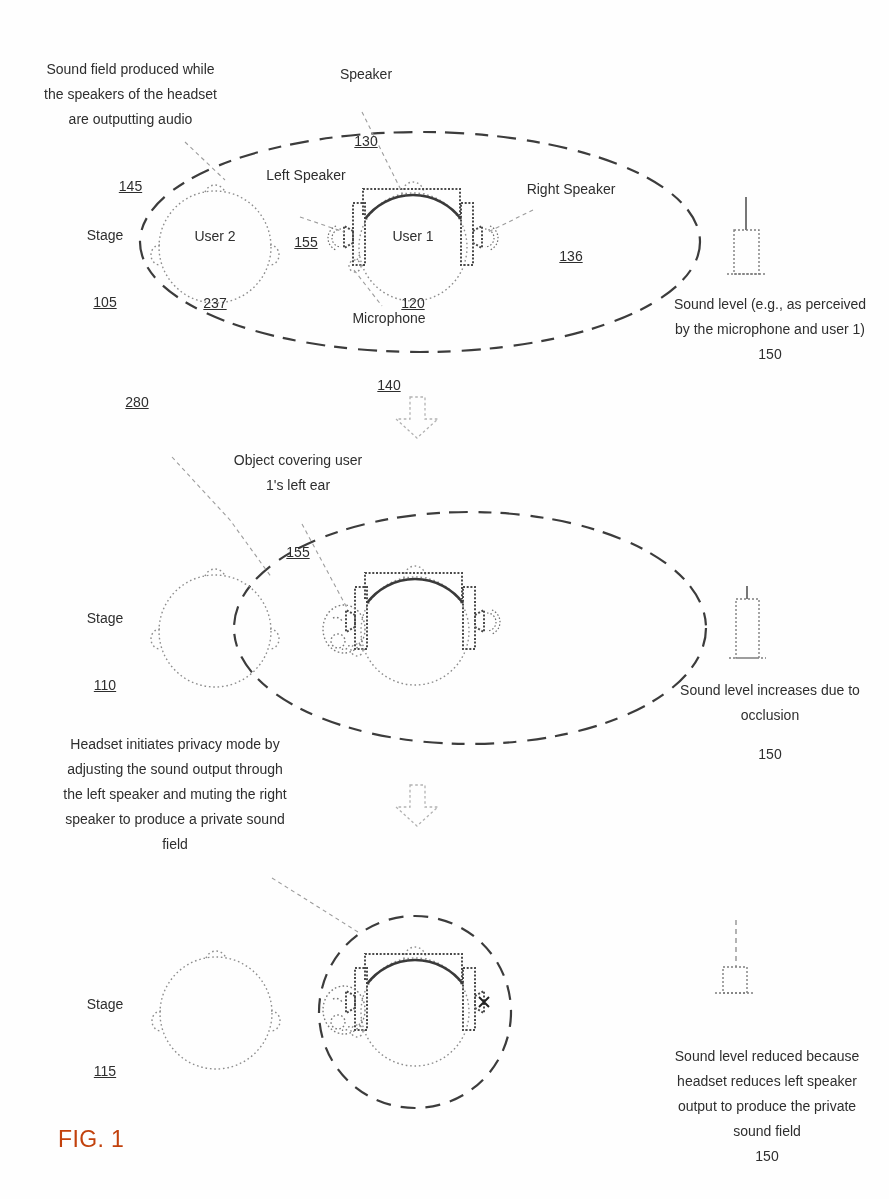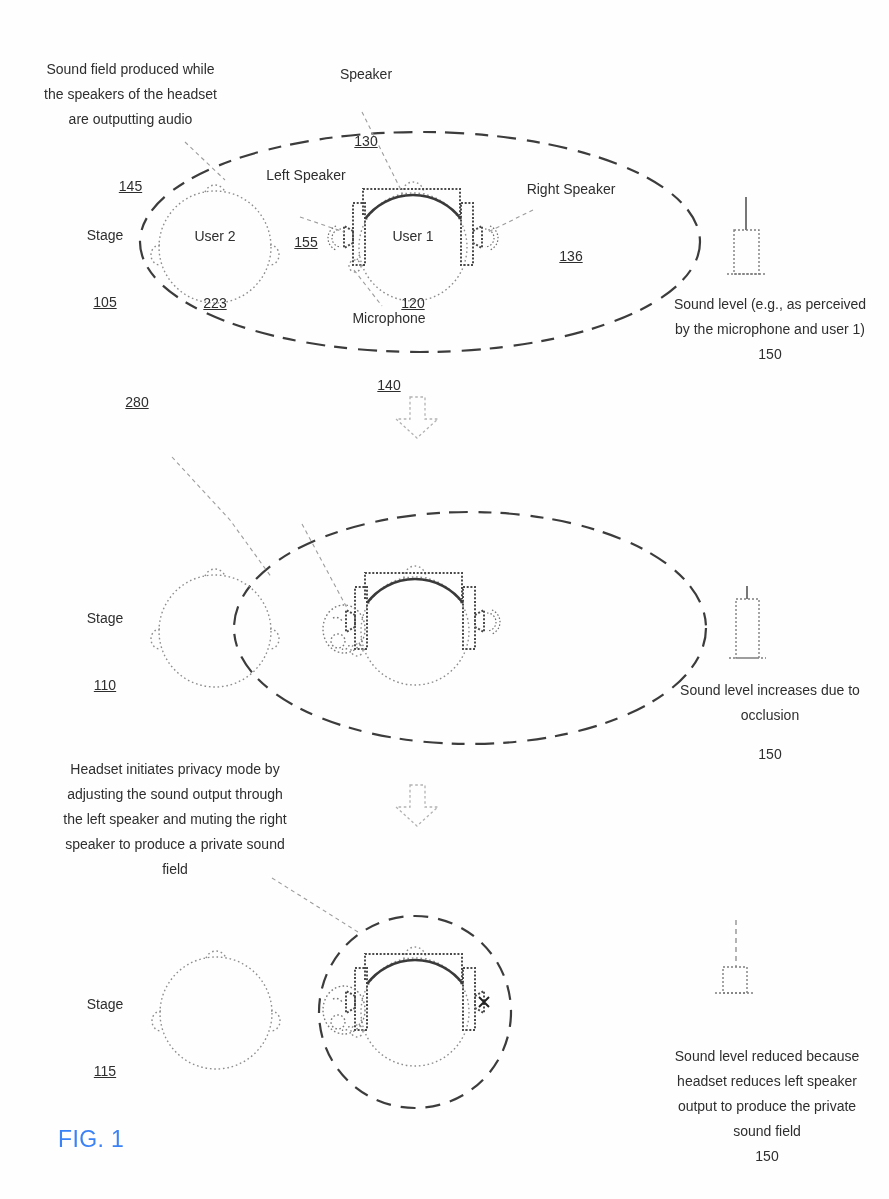--- a/index.html
+++ b/index.html
@@ -7,21 +7,21 @@
     position:relative; width:889px; height:1199px; background:#fefefe;
     font-family:"Liberation Sans", sans-serif; color:#2e2e2e; overflow:hidden;
   }
   svg.art { position:absolute; left:0; top:0; }
 
   .label { position:absolute; text-align:center; font-size:14px; line-height:25px; }
   .label .t { display:inline; }
   .label .ref { display:block; }
   .label .ref.u { text-decoration:underline;margin-top:42px; }
   .label .ref.gap { margin-top:14px; }
-  .fig-caption { position:absolute; font-size:23px; letter-spacing:0.4px; color:#3b82f6; }
+  .fig-caption { position:absolute; font-size:23px; letter-spacing:0.4px; color:#c2410c; }
 
   
   .field  { fill:none; stroke:#3c3c3c; stroke-width:2.2; stroke-dasharray:19 11 13 9; }
   .hd     { fill:none; stroke:#8d8d8d; stroke-width:1.4; stroke-dasharray:1.6 2.8; }
   .hd2    { fill:none; stroke:#7b7b7b; stroke-width:1.4; stroke-dasharray:1.6 2.4; }
   .cup    { fill:none; stroke:#4a4a4a; stroke-width:2; stroke-dasharray:2 1.7; }
   .band   { fill:none; stroke:#3a3a3a; stroke-width:2.6; }
   .wav    { fill:none; stroke:#6b6b6b; stroke-width:1.2; stroke-dasharray:1.5 2; }
   .mx     { fill:none; stroke:#222222; stroke-width:2; }
   .leader { fill:none; stroke:#9d9d9d; stroke-width:1.1; stroke-dasharray:4 3.5; }
@@ -157,21 +157,21 @@
     <span class="ref u">136</span>
   </div>
 
   <div class="label" style="left:72px;top:223px;width:66px;">
     <span class="t">Stage</span>
     <span class="ref u">105</span>
   </div>
 
   <div class="label" style="left:175px;top:224px;width:80px;">
     <span class="t">User 2</span>
-    <span class="ref u">223</span>
+    <span class="ref u">237</span>
   </div>
 
   <div class="label" style="left:373px;top:224px;width:80px;">
     <span class="t">User 1</span>
     <span class="ref u">120</span>
   </div>
 
   <div class="label" style="left:330px;top:306px;width:118px;">
     <span class="t">Microphone</span>
     <span class="ref u">140</span>
@@ -179,32 +179,36 @@
 
   <div class="label" style="left:668px;top:292px;width:204px;">
     <span class="t">Sound level (e.g., as perceived by the microphone and user 1)</span>
     <span class="ref">150</span>
   </div>
 
   <div class="label" style="left:46px;top:348px;width:182px;">
     <span class="ref u">280</span>
   </div>
 
+  <div class="label" style="left:233px;top:448px;width:130px;">
+    <span class="t">Object covering user 1's left ear</span>
+    <span class="ref u">155</span>
+  </div>
 
   <div class="label" style="left:72px;top:606px;width:66px;">
     <span class="t">Stage</span>
     <span class="ref u">110</span>
   </div>
 
   <div class="label" style="left:668px;top:678px;width:204px;">
     <span class="t">Sound level increases due to occlusion</span>
     <span class="ref gap">150</span>
   </div>
 
-  <div class="label" style="left:56px;top:757px;width:238px;">
+  <div class="label" style="left:56px;top:732px;width:238px;">
     <span class="t">Headset initiates privacy mode by adjusting the sound output through the left speaker and muting the right speaker to produce a private sound field</span>
   </div>
 
   <div class="label" style="left:72px;top:992px;width:66px;">
     <span class="t">Stage</span>
     <span class="ref u">115</span>
   </div>
 
   <div class="label" style="left:663px;top:1008px;width:208px;margin-top:36px;">
     <span class="t">Sound level reduced because headset reduces left speaker output to produce the private sound field</span>

